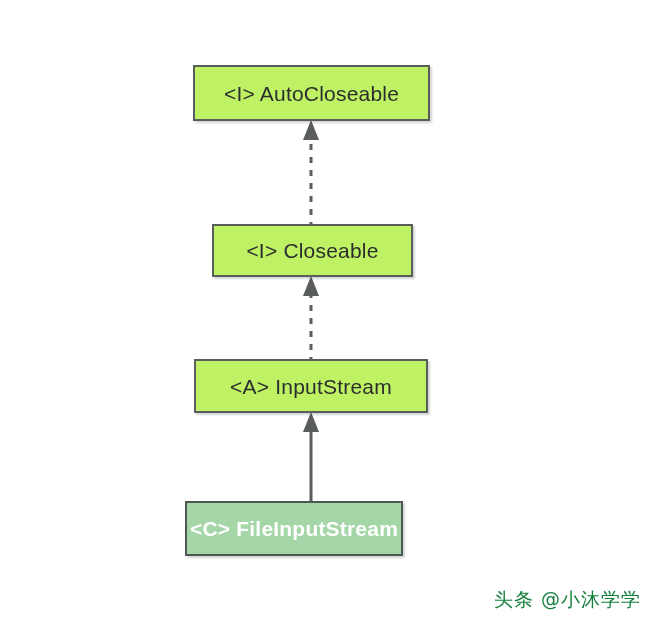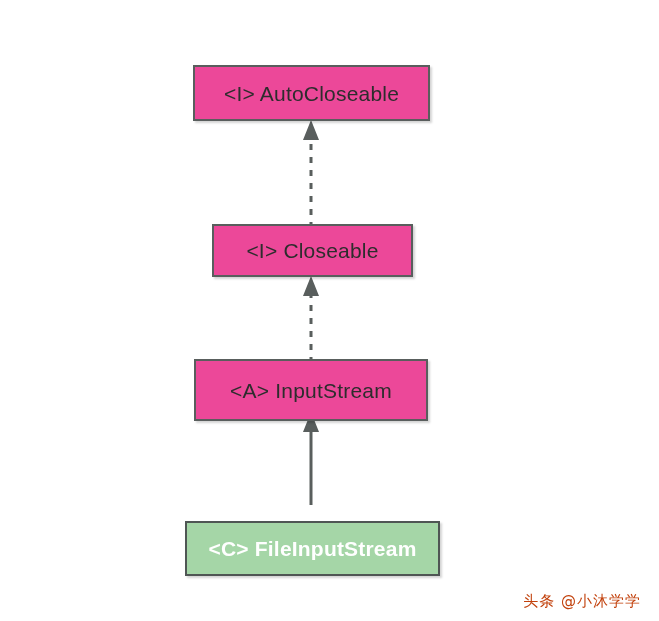--- a/index.html
+++ b/index.html
@@ -19,21 +19,21 @@
     width: 659px;
     height: 621px;
     background: #ffffff;
   }
 
   
   .node {
     position: absolute;
     box-sizing: border-box;
     border: 2px solid #595e5d;
-    background: #ec4899;
+    background: #bef264;
     display: flex;
     align-items: center;
     justify-content: center;
     box-shadow: 2px 2px 2px rgba(0, 0, 0, 0.17);
     z-index: 3;
   }
   .node .node-label {
     font-size: 21px;
     line-height: 1;
     color: #2d2d2d;
@@ -51,30 +51,29 @@
   #node-closeable {
     left: 212px;
     top: 224px;
     width: 201px;
     height: 53px;
   }
   #node-inputstream {
     left: 194px;
     top: 359px;
     width: 234px;
-    height: 62px;
+    height: 54px;
   }
   #node-fileinputstream {
     left: 185px;
     top: 501px;
-    width: 255px;
+    width: 218px;
     height: 55px;
     background: #a5d6a7;
     border-color: #4f5654;
-    margin-top: 20px;
   }
   #node-fileinputstream .node-label {
     color: #ffffff;
     font-weight: bold;
   }
 
   
   .connector {
     position: absolute;
     z-index: 1;
@@ -101,23 +100,23 @@
     top: 410px;
     width: 32px;
     height: 95px;
   }
 
   
   #watermark {
     position: absolute;
     right: 18px;
     bottom: 12px;
-    font-size: 15px;
+    font-size: 19px;
     line-height: 1;
-    color: #c2410c;
+    color: #15803d;
     letter-spacing: 1px;
     white-space: nowrap;
     user-select: none;
     z-index: 2;
     font-family: "DejaVu Sans", sans-serif;
   }
 </style>
 </head>
 <body>
 

